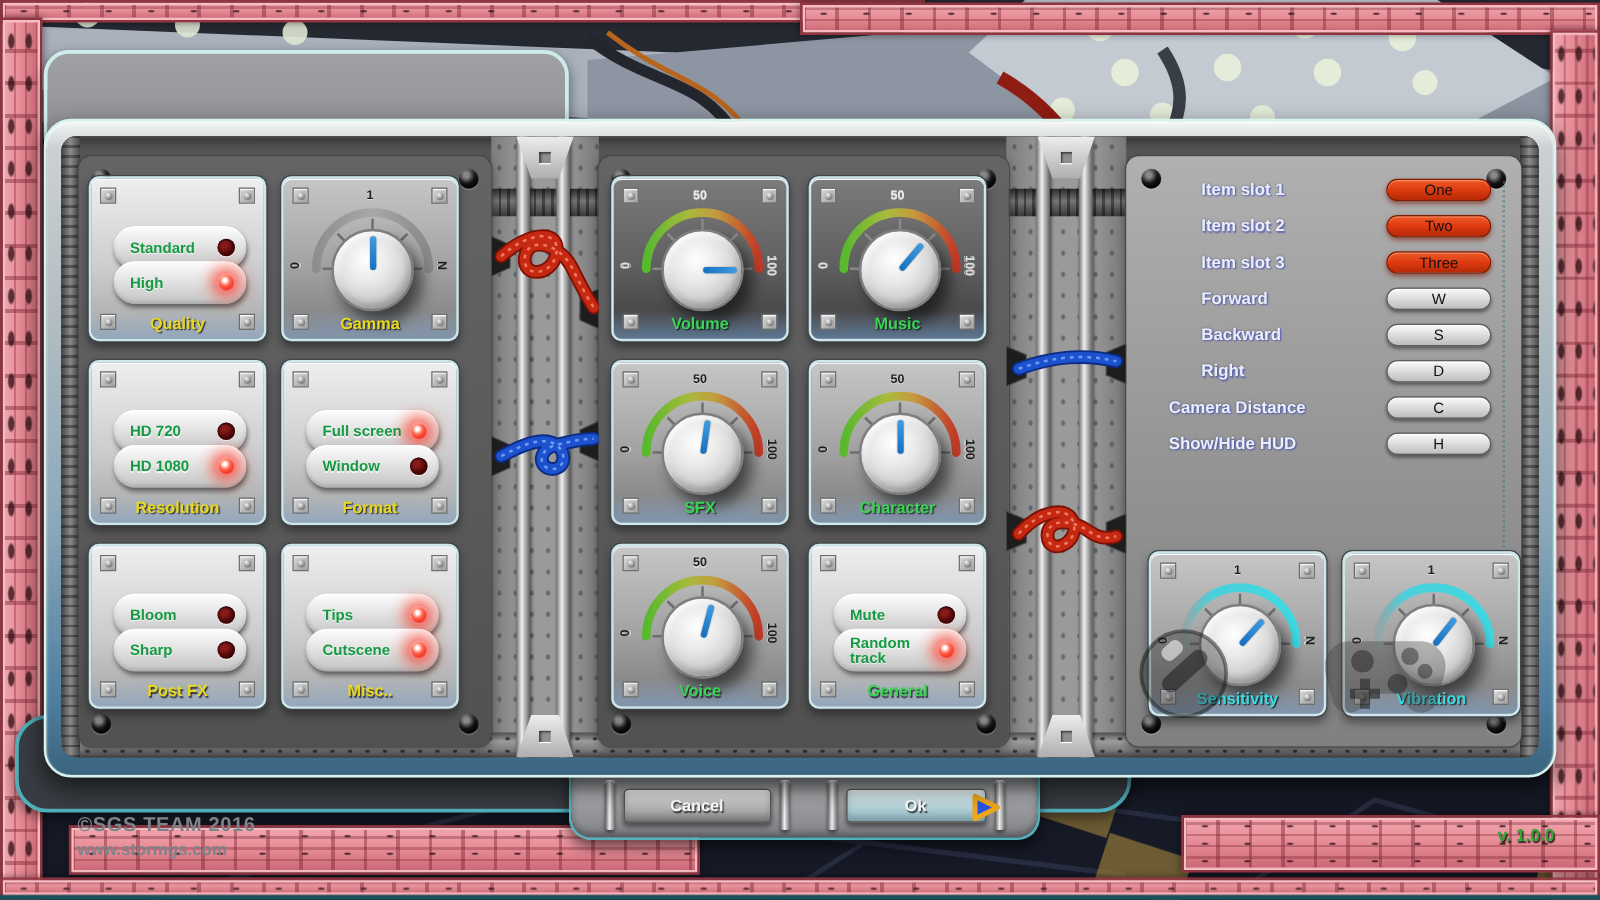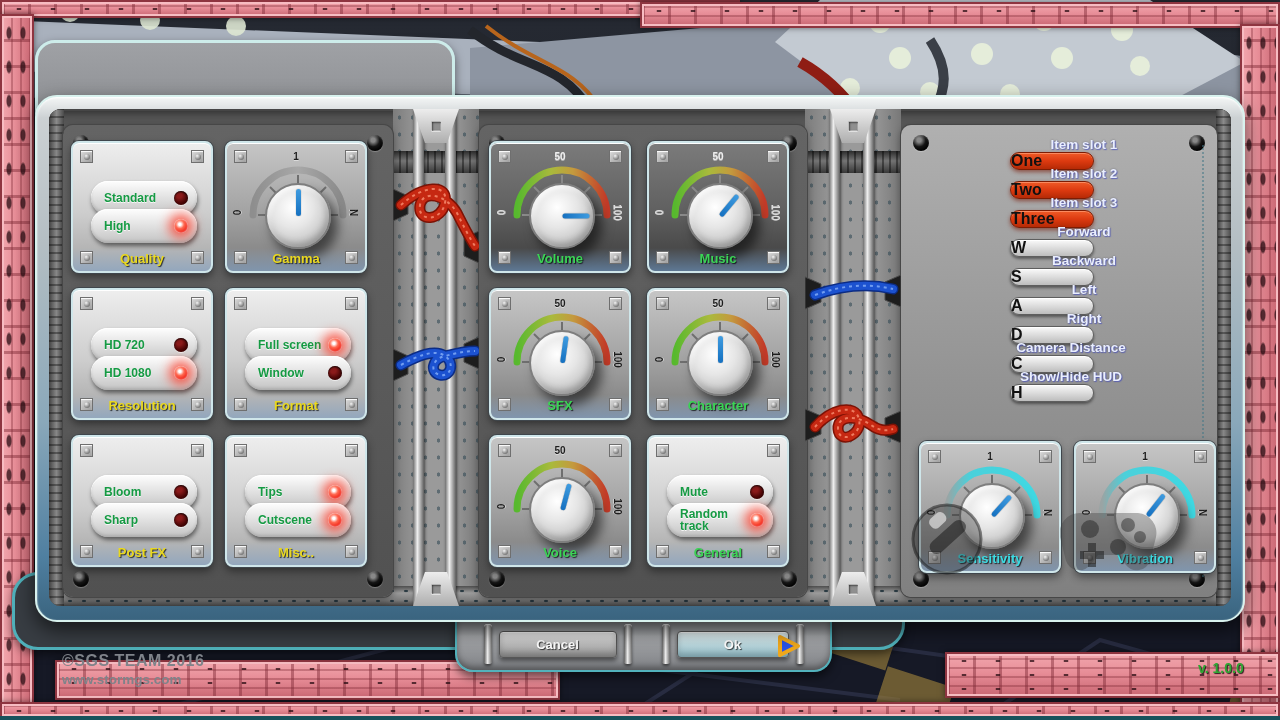--- a/index.html
+++ b/index.html
@@ -125,27 +125,27 @@
     background:radial-gradient(circle at 42% 36%, #ffffff, #e6e6e6 38%, #c4c4c4 72%, #989898 100%);
     border:2px solid #7e7e7e;
     box-shadow:7px 9px 12px rgba(0,0,0,.55), inset -2px -4px 6px rgba(0,0,0,.22), inset 2px 3px 5px rgba(255,255,255,.9);}
   .pointer{position:absolute;left:50%;bottom:50%;width:5px;height:27px;margin-left:-2.5px;border-radius:3px;
     background:linear-gradient(180deg,#3f9ce0,#1570c0);transform-origin:50% 100%;
     box-shadow:0 0 1px rgba(0,0,0,.6);}
   .sil{position:absolute;z-index:1;opacity:.8;}
 
   
   .bindings{position:absolute;left:10px;top:12px;width:296px;}
-  .brow{display:flex;align-items:center;height:29px;flex-direction:column;}
+  .brow{display:flex;align-items:center;height:29px;}
   .brow .act{flex:1;padding-left:24px;font-size:13.5px;font-weight:bold;color:#e9eeff;
     text-shadow:1px 1px 1px rgba(70,80,200,.65), 0 0 2px rgba(0,0,30,.4);}
   .brow.ind .act{padding-left:50px;}
   .key{width:84px;height:18px;margin-right:14px;border-radius:9px;border:1px solid #5e5e5e;cursor:pointer;
     background:linear-gradient(180deg,#fafafa,#d9d9d9 55%,#bdbdbd);
-    font-size:16px;font-weight:bold;color:#111;line-height:16px;
+    font-size:12px;font-weight:normal;color:#111;text-align:center;line-height:16px;
     box-shadow:0 2px 3px rgba(0,0,0,.45), inset 0 1px 0 #fff;}
   .key.on{background:linear-gradient(180deg,#ef5b28,#dd3a10 50%,#b52a06);border-color:#7e1d04;
     box-shadow:0 2px 4px rgba(120,20,0,.6), inset 0 1px 0 rgba(255,160,120,.7);}
 
   
   .bracket{width:8px;height:40px;border-radius:3px;
     background:linear-gradient(90deg,#5c5c5c,#ededed 45%,#6a6a6a);
     box-shadow:0 2px 3px rgba(0,0,0,.5), inset 0 1px 0 #fff;}
   .btn{height:27px;border-radius:4px;border:1px solid #565656;cursor:pointer;
     font-size:13px;font-weight:bold;color:#fff;text-align:center;line-height:25px;
@@ -559,24 +559,20 @@
           </div>
           <div class="brow ind">
             <span class="act">Forward</span>
             <div class="key">W</div>
           </div>
           <div class="brow ind">
             <span class="act">Backward</span>
             <div class="key">S</div>
           </div>
           <div class="brow ind">
-            <span class="act">Left</span>
-            <div class="key">A</div>
-          </div>
-          <div class="brow ind">
             <span class="act">Right</span>
             <div class="key">D</div>
           </div>
           <div class="brow">
             <span class="act">Camera Distance</span>
             <div class="key">C</div>
           </div>
           <div class="brow">
             <span class="act">Show/Hide HUD</span>
             <div class="key">H</div>

